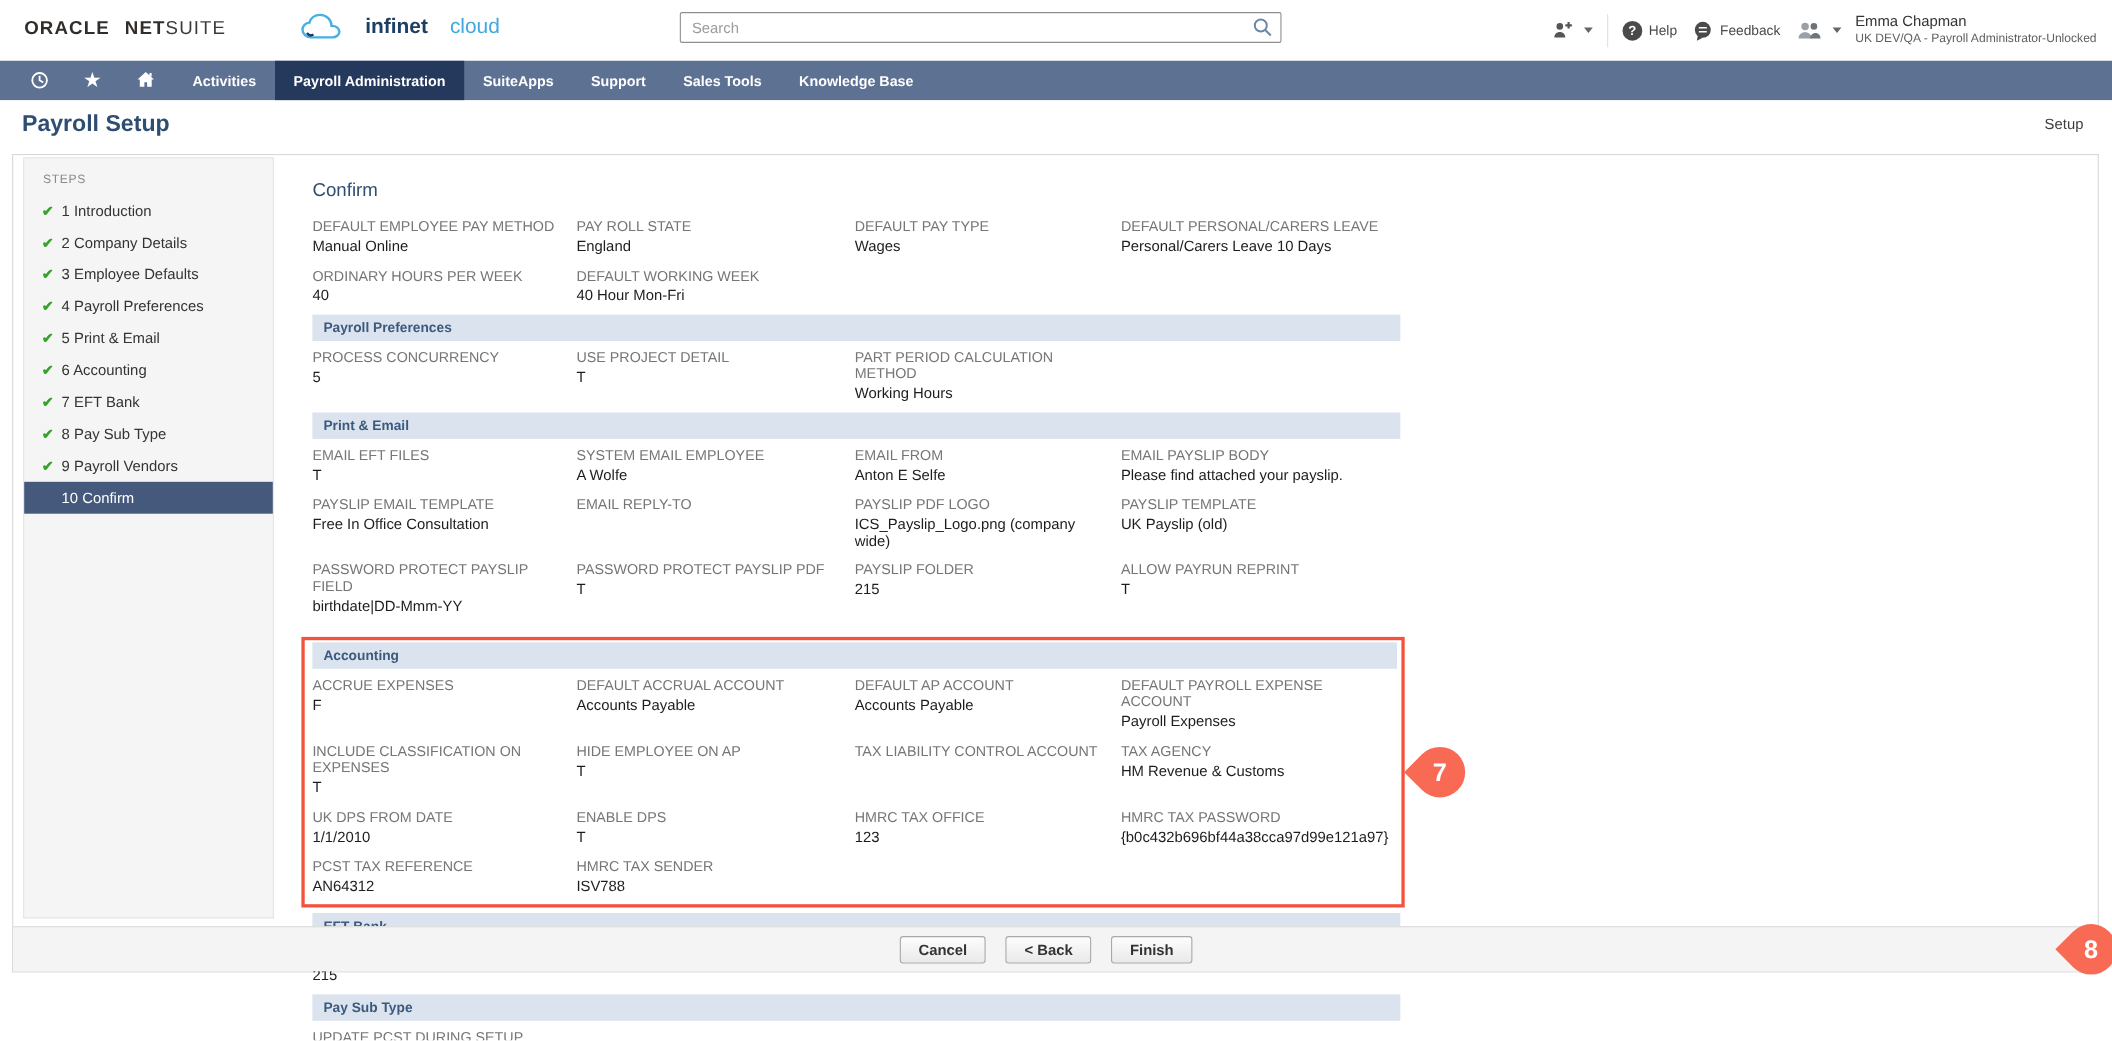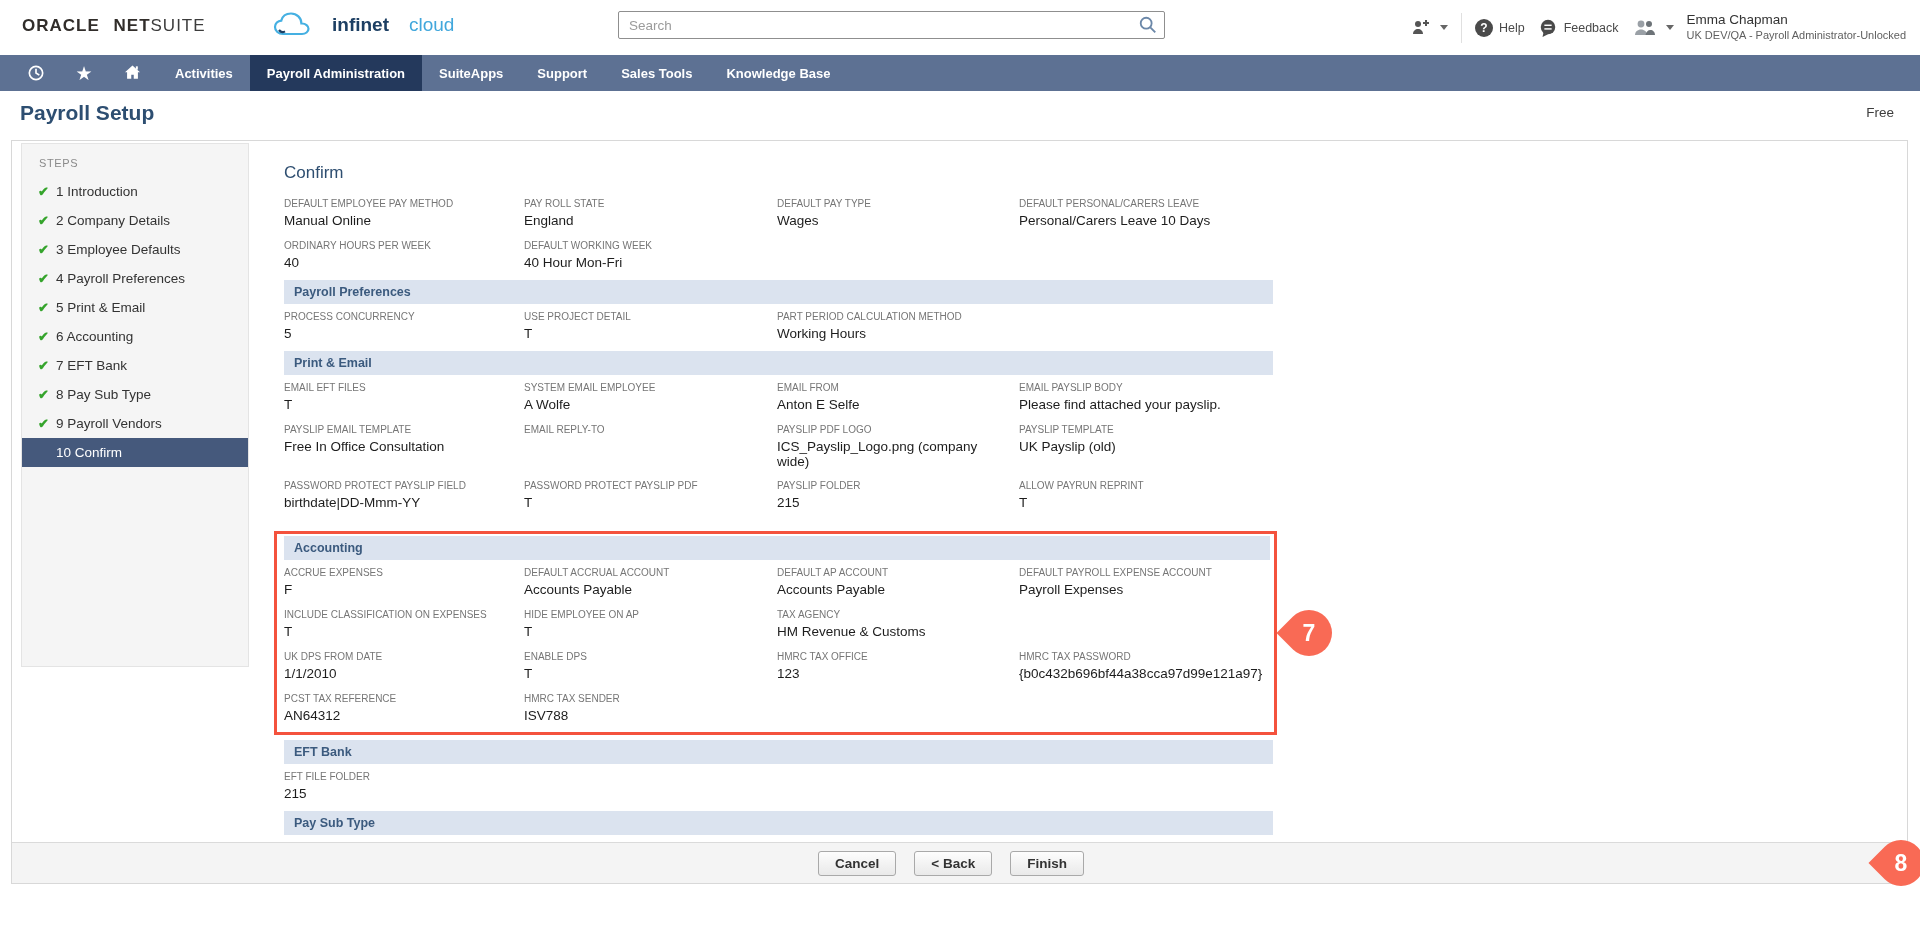--- a/index.html
+++ b/index.html
@@ -35,35 +35,35 @@
   .nav-item { display:flex; align-items:center; padding:0 17px; font-size:13px; font-weight:700; cursor:pointer; }
   .nav-item.selected { background:#24395c; }
 
   
   .titlerow { height:49px; position:relative; }
   .pgtitle { position:absolute; left:20px; top:10px; font-size:21px; font-weight:700; color:#2d4e71; }
   .morelink { position:absolute; right:26px; top:14px; font-size:13.5px; color:#3d3d3d; cursor:pointer; }
 
   
   .container { position:relative; margin-left:11px; width:1897px; height:744px; border:1px solid #d8d8d8; background:#fff; }
-  .steps-panel { position:absolute; left:9px; top:2px; width:228px; height:524px; background:#f5f5f5; border:1px solid #e4e4e4; }
+  .steps-panel { position:absolute; left:9px; top:2px; width:228px; height:692px; background:#f5f5f5; border:1px solid #e4e4e4; }
   .steps-head { padding:13px 0 8px 17px; font-size:11px; color:#8a8a8a; letter-spacing:.6px; }
   .step { height:29px; display:flex; align-items:center; font-size:13.5px; color:#333; cursor:pointer; }
   .step .chk { width:21px; text-align:center; margin-left:11px; color:#35a42c; font-weight:700; font-size:13px; }
   .step .lbl { margin-left:2px; }
   .step.selected { background:#45597c; color:#fff; }
   .step.selected .lbl { margin-left:34px; }
 
   
   .main { position:absolute; left:272px; top:0; width:989px; padding-top:22px; }
   .confirm-h { font-size:17px; color:#2e4e70; margin-bottom:8px; }
   .section-bar { background:#dbe3ef; color:#3b5a7e; font-size:12.5px; font-weight:700; padding:5px 10px; margin-top:5px; }
   .frow { display:grid; grid-template-columns:240px 253px 242px 1fr; padding:7px 0 4px; }
   .fcell { padding-right:10px; }
-  .flabel { font-size:10px; color:#767676; margin-bottom:3px; min-height:12px; }
+  .flabel { font-size:13px; color:#767676; margin-bottom:3px; min-height:12px; }
   .fvalue { font-size:13.5px; color:#1d1d1d; min-height:16px; }
   .section.highlighted { position:relative; border:3px solid #f4523d; margin-left:-10px; margin-right:-4px; padding:0 4px 4px 7px; margin-top:16px; }
   .section.highlighted .section-bar { margin-top:2px; }
 
   
   .pin-wrap { position:absolute; width:46px; height:46px; }
   .pin { width:46px; height:46px; background:#f96a55; border-radius:50% 50% 50% 0; transform:rotate(45deg); display:flex; align-items:center; justify-content:center; }
   .pin span { transform:rotate(-45deg); color:#fff; font-size:23px; font-weight:700; }
   .pin-sec { right:-58px; top:50%; margin-top:-23px; }
   .pin-finish { right:-17px; top:50%; transform:translateY(-50%); }
@@ -160,21 +160,21 @@
         <div class="nav-item selected">Payroll Administration</div>
         <div class="nav-item">SuiteApps</div>
         <div class="nav-item">Support</div>
         <div class="nav-item">Sales Tools</div>
         <div class="nav-item">Knowledge Base</div>
       </div>
   </div>
 
   <div class="titlerow">
     <div class="pgtitle">Payroll Setup</div>
-    <div class="morelink">Free</div>
+    <div class="morelink">Setup</div>
   </div>
 
   <div class="container">
     <div class="steps-panel">
       <div class="steps-head">STEPS</div>
       <div>
           <div class="step">
             <span class="chk">✔</span>
             <span class="lbl">1 Introduction</span>
           </div>
@@ -344,20 +344,24 @@
               </div>
             </div>
             <div class="frow">
               <div class="fcell">
                 <div class="flabel">INCLUDE CLASSIFICATION ON EXPENSES</div>
                 <div class="fvalue">T</div>
               </div>
               <div class="fcell">
                 <div class="flabel">HIDE EMPLOYEE ON AP</div>
                 <div class="fvalue">T</div>
+              </div>
+              <div class="fcell">
+                <div class="flabel">TAX LIABILITY CONTROL ACCOUNT</div>
+                <div class="fvalue"></div>
               </div>
               <div class="fcell">
                 <div class="flabel">TAX AGENCY</div>
                 <div class="fvalue">HM Revenue &amp; Customs</div>
               </div>
             </div>
             <div class="frow">
               <div class="fcell">
                 <div class="flabel">UK DPS FROM DATE</div>
                 <div class="fvalue">1/1/2010</div>

